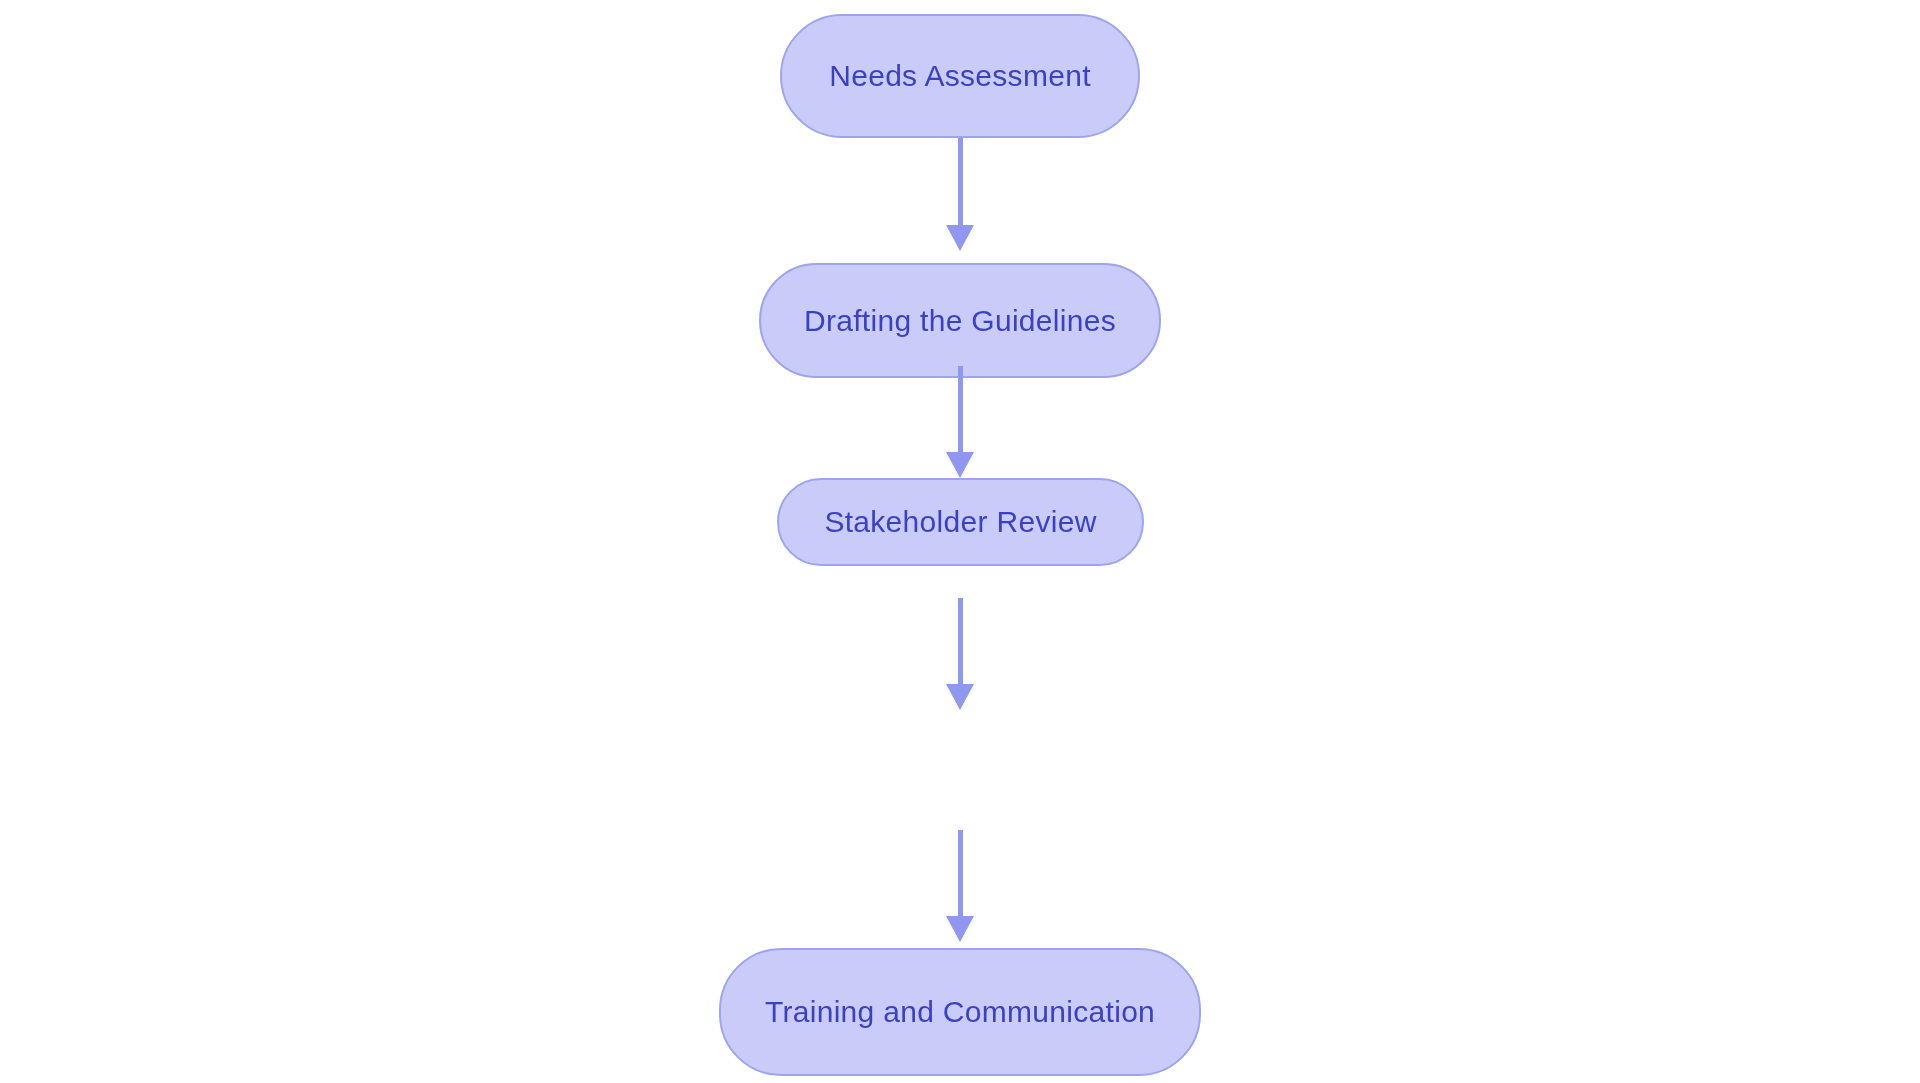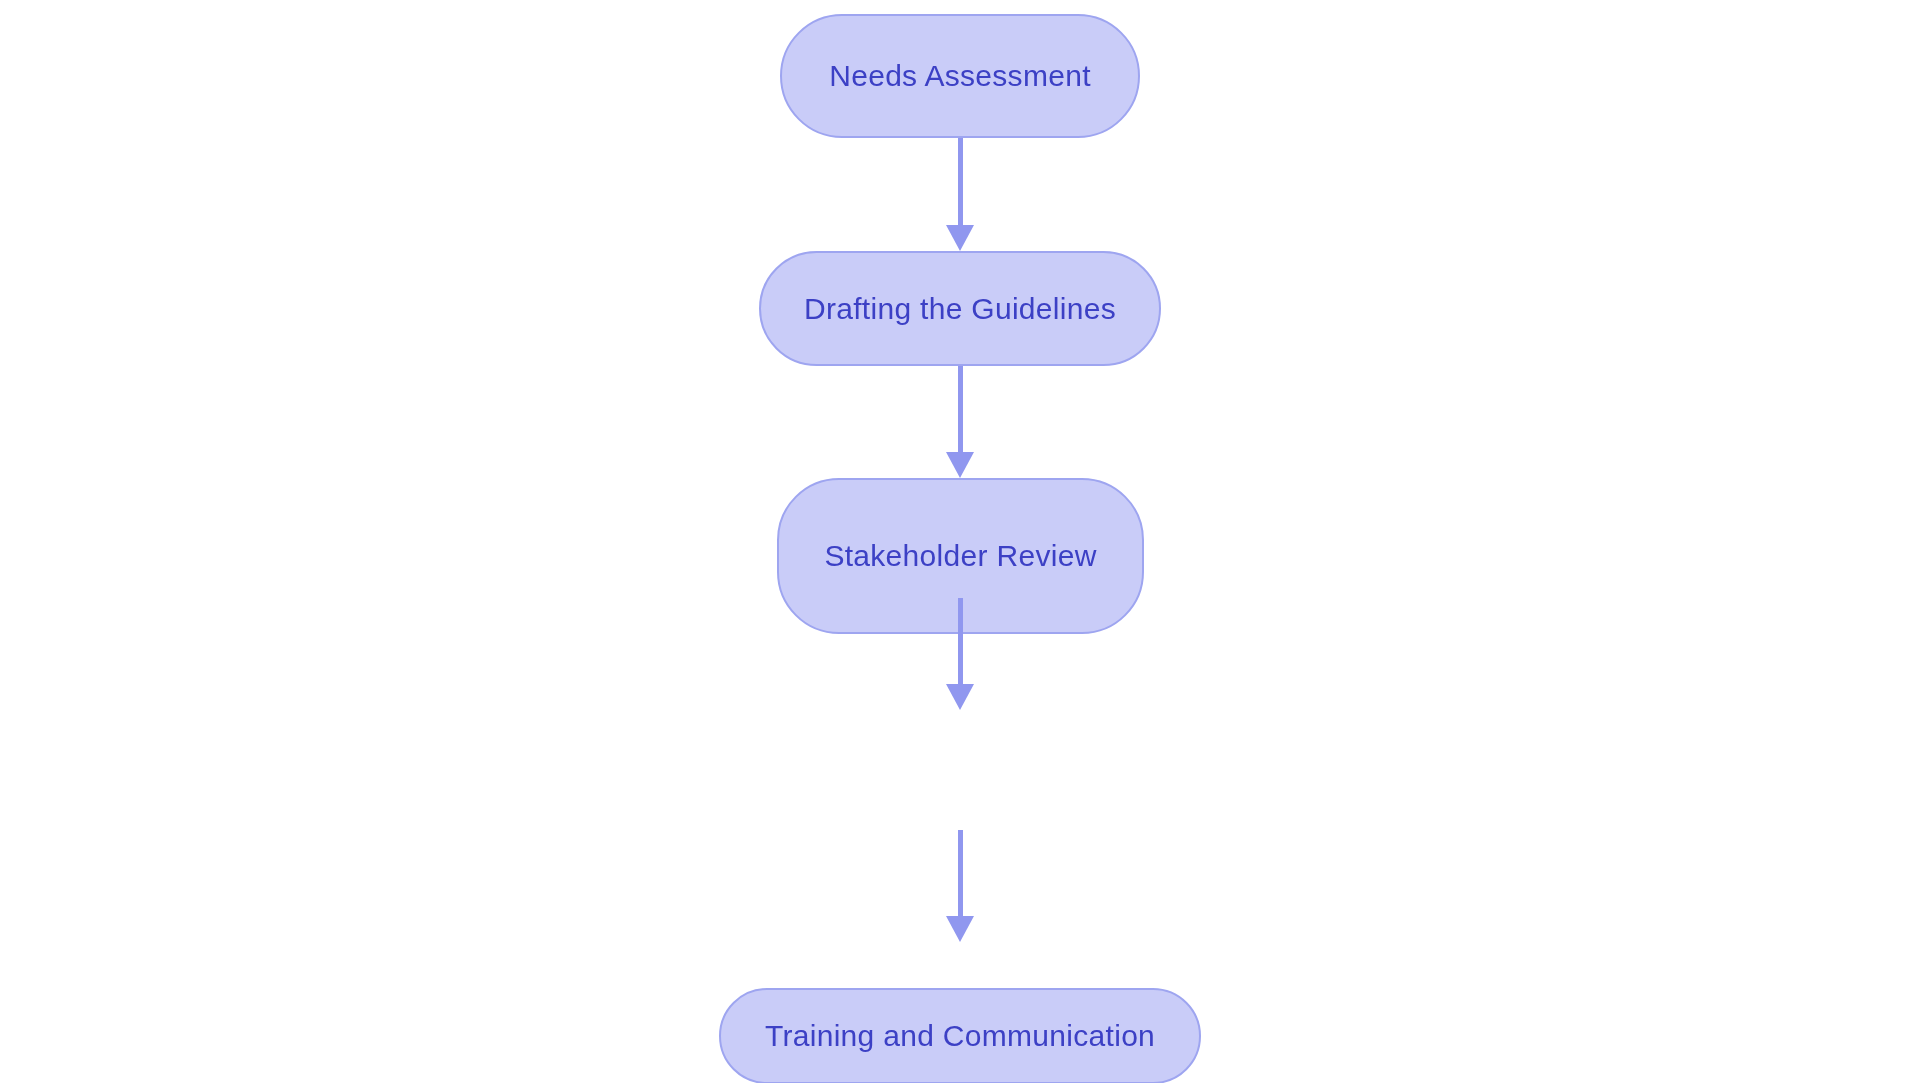--- a/index.html
+++ b/index.html
@@ -64,41 +64,41 @@
 
   <div class="node" style="left:780px; top:14px; width:360px; height:124px;">
     <span>Needs Assessment</span>
   </div>
 
   <div class="arrow" style="left:945px; top:138px; height:113px;">
     <div class="shaft"></div>
     <div class="head"></div>
   </div>
 
-  <div class="node" style="left:759px; top:251px; width:402px; height:115px;">
+  <div class="node" style="left:759px; top:263px; width:402px; height:115px;">
     <span>Drafting the Guidelines</span>
   </div>
 
   <div class="arrow" style="left:945px; top:366px; height:112px;">
     <div class="shaft"></div>
     <div class="head"></div>
   </div>
 
-  <div class="node" style="left:777px; top:478px; width:367px; height:156px;">
+  <div class="node" style="left:777px; top:478px; width:367px; height:88px;">
     <span>Stakeholder Review</span>
   </div>
 
   <div class="arrow" style="left:945px; top:598px; height:112px;">
     <div class="shaft"></div>
     <div class="head"></div>
   </div>
 
 
   <div class="arrow" style="left:945px; top:830px; height:112px;">
     <div class="shaft"></div>
     <div class="head"></div>
   </div>
 
-  <div class="node" style="left:719px; top:988px; width:482px; height:96px;">
+  <div class="node" style="left:719px; top:948px; width:482px; height:128px;">
     <span>Training and Communication</span>
   </div>
 
 </div>
 
 </body></html>

